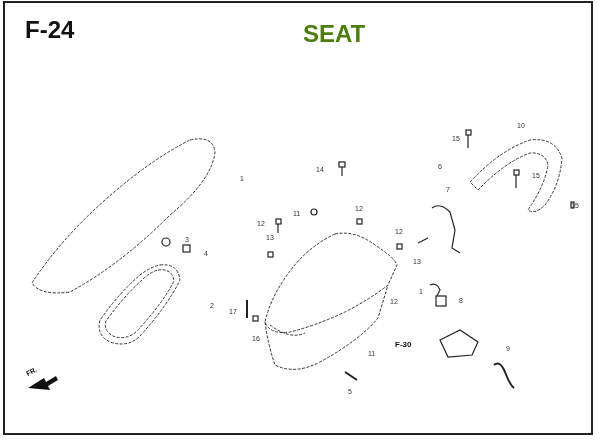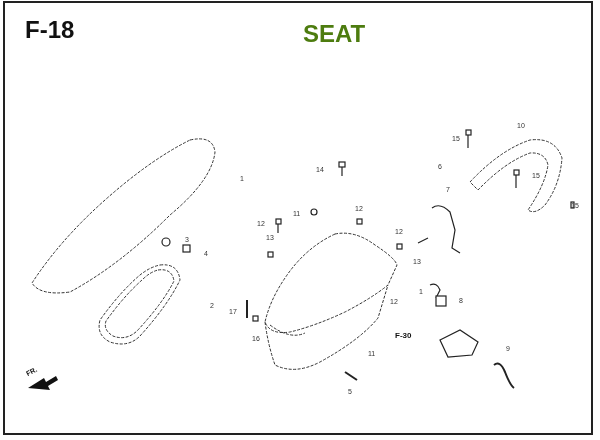--- a/index.html
+++ b/index.html
@@ -10,21 +10,21 @@
   svg.drawing { position: absolute; left: 0; top: 0; }
   .callout { position: absolute; font-size: 7px; color: #333; font-family: "Liberation Sans", sans-serif; }
   .ref { position: absolute; font-size: 8px; font-weight: bold; color: #111; }
   .fr { position: absolute; left: 26px; top: 368px; font-size: 7px; font-weight: bold; color: #111; transform: rotate(-28deg); }
 </style>
 </head>
 <body>
 
 <div class="frame"></div>
 
-<div class="page-code">F-18</div>
+<div class="page-code">F-24</div>
 <div class="page-title">SEAT</div>
 
 <svg class="drawing" width="600" height="440" viewBox="0 0 600 440">
   <g fill="none" stroke="#333" stroke-width="1" stroke-dasharray="3,1.5">
 
     <path d="M190,140 Q213,135 215,152 Q212,180 170,215 Q120,265 70,292 Q40,296 32,283 Q60,240 105,200 Q150,160 190,140 Z"></path>
 
     <path d="M160,265 Q178,263 180,280 Q168,305 140,336 Q128,348 110,342 Q96,335 100,320 Q120,292 140,275 Q150,267 160,265 Z"></path>
     <path d="M158,270 Q172,268 174,281 Q163,303 137,331 Q126,341 113,336 Q103,330 106,321 Q124,296 142,280 Q150,272 158,270 Z"></path>
 
@@ -62,21 +62,21 @@
 
     <path d="M440,340 L460,330 L478,342 L472,355 L448,357 Z"></path>
 
     <path d="M494,365 Q500,360 505,372 Q510,385 514,388" stroke-width="2"></path>
   </g>
 
   <path d="M28,388 L44,378 L46,382 L56,376 L58,380 L48,386 L50,390 Z" fill="#111"></path>
 </svg>
 
 <div class="fr">FR.</div>
-<div class="ref" style="left:395px;top:331px;">F-30</div>
+<div class="ref" style="left:395px;top:340px;">F-30</div>
 
 <div class="callout" style="left:240px;top:175px;">1</div>
 <div class="callout" style="left:210px;top:302px;">2</div>
 <div class="callout" style="left:185px;top:236px;">3</div>
 <div class="callout" style="left:204px;top:250px;">4</div>
 <div class="callout" style="left:348px;top:388px;">5</div>
 <div class="callout" style="left:438px;top:163px;">6</div>
 <div class="callout" style="left:446px;top:186px;">7</div>
 <div class="callout" style="left:459px;top:297px;">8</div>
 <div class="callout" style="left:506px;top:345px;">9</div>

